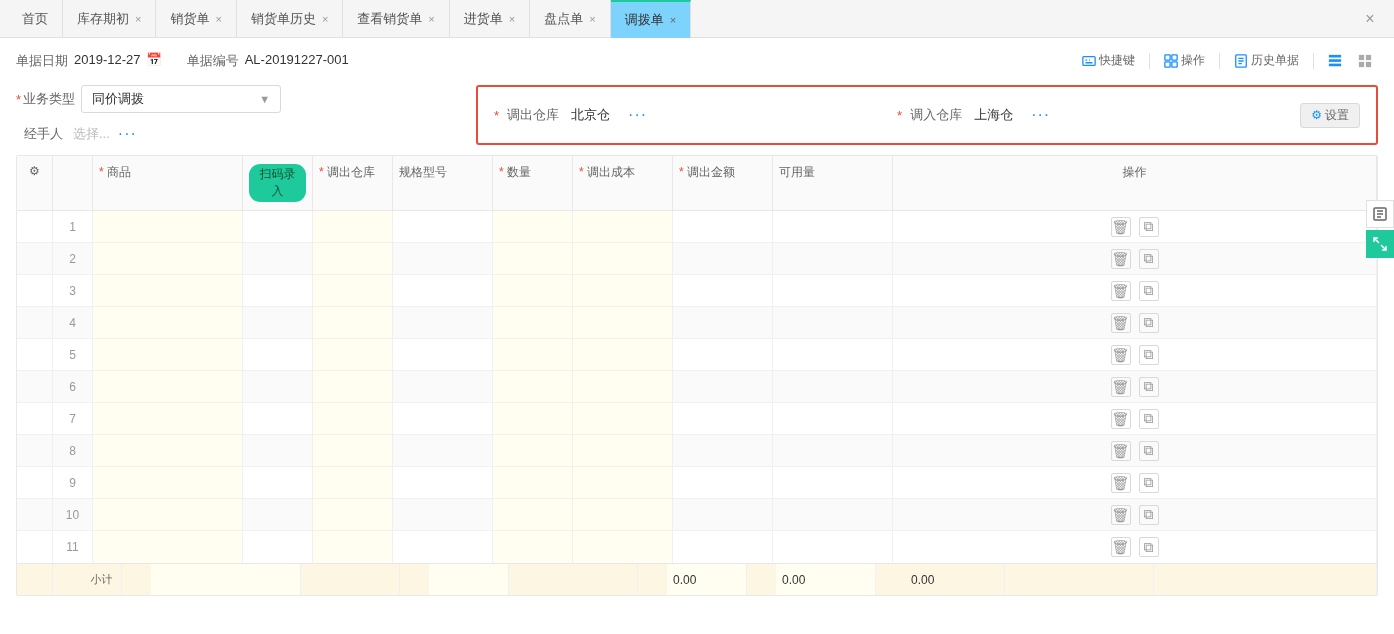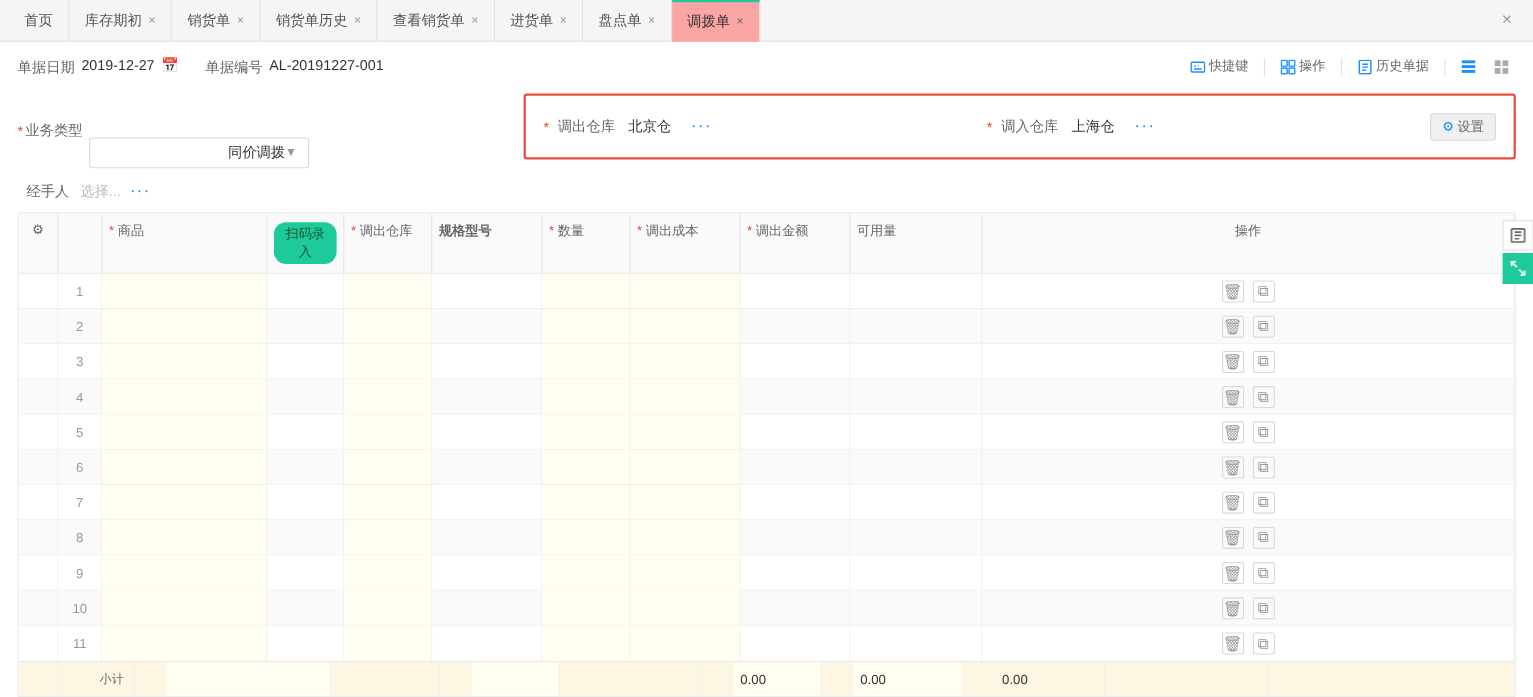--- a/index.html
+++ b/index.html
@@ -6,21 +6,21 @@
     body { font-family: 'Microsoft YaHei', Arial, sans-serif; font-size: 13px; color: #333; background: #fff; overflow: hidden; }
 
     
     .tab-bar {
       display: flex; align-items: center; background: #f5f5f5; border-bottom: 1px solid #e0e0e0; height: 38px; padding: 0 8px; position: relative;
     }
     .tab-item {
       display: flex; align-items: center; padding: 0 14px; height: 38px; cursor: pointer; font-size: 13px; color: #555; border-right: 1px solid #e0e0e0; white-space: nowrap;
     }
     .tab-item:first-child { border-left: none; }
-    .tab-item.active { background: #fca5a5; color: #333; border-top: 2px solid #1EC99B; font-weight: 500; justify-content: center; }
+    .tab-item.active { background: #7dd3fc; color: #333; border-top: 2px solid #1EC99B; font-weight: 500; justify-content: center; }
     .tab-close { margin-left: 6px; color: #999; font-size: 11px; cursor: pointer; }
     .tab-item.active .tab-close { color: #666; }
     .window-close { margin-left: auto; width: 32px; height: 38px; display: flex; align-items: center; justify-content: center; cursor: pointer; font-size: 16px; color: #999; }
 
     
     .content { padding: 12px 16px; }
 
     
     .header-row { display: flex; align-items: center; margin-bottom: 14px; }
     .field-group { display: flex; align-items: flex-start; margin-right: 24px; }
@@ -37,37 +37,37 @@
       flex: 1; border: 2px solid #e74c3c; border-radius: 3px; padding: 12px 16px; display: flex; align-items: center; justify-content: space-between; min-height: 60px; position: relative;
     }
     .form-field { display: flex; align-items: center; gap: 6px; }
     .required-star { color: #e74c3c; margin-right: 2px; }
     .field-text { color: #333; }
     .dots-btn { color: #1890ff; cursor: pointer; font-size: 16px; letter-spacing: 1px; }
     .settings-btn { background: #f0f0f0; border: 1px solid #d9d9d9; border-radius: 3px; padding: 3px 10px; color: #666; cursor: pointer; font-size: 12px; display: flex; align-items: center; gap: 3px; }
     .settings-btn .gear { color: #1890ff; }
 
     .business-type-field { display: flex; align-items: center; margin-bottom: 12px; }
-    .select-wrapper { display: flex; align-items: center; border: 1px solid #d9d9d9; border-radius: 3px; padding: 4px 10px; min-width: 200px; cursor: pointer; background: #fff; justify-content: flex-end; margin-top: 40px; }
+    .select-wrapper { display: flex; align-items: center; border: 1px solid #d9d9d9; border-radius: 3px; padding: 4px 10px; min-width: 200px; cursor: pointer; background: #fff; justify-content: space-between; }
     .select-value { color: #333; }
     .chevron { color: #999; font-size: 11px; }
 
     .handler-field { display: flex; align-items: flex-end; }
     .handler-placeholder { color: #bbb; margin-left: 4px; }
 
     
     .table-wrapper { border: 1px solid #e8e8e8; border-radius: 2px; overflow: hidden; }
     .table-header { display: flex; background: #fafafa; border-bottom: 1px solid #e8e8e8; }
     .table-header .th { padding: 8px 6px; font-size: 12px; color: #666; border-right: 1px solid #e8e8e8; flex-shrink: 0; }
     .th.col-index { width: 40px; text-align: center; }
     .th.col-gear { width: 36px; text-align: center; }
     .th.col-product { width: 150px; }
     .th.col-scan { width: 70px; }
     .th.col-unit { width: 80px; }
-    .th.col-spec { width: 100px; font-weight: bold; }
+    .th.col-spec { width: 100px; }
     .th.col-qty { width: 80px; }
     .th.col-cost { width: 100px; }
     .th.col-amount { width: 100px; }
     .th.col-avail { width: 120px; }
     .th.col-ops { flex: 1; text-align: center; }
 
     .scan-btn { background: #1EC99B; color: #14532d; border: none; border-radius: 11px; padding: 2px 8px; font-size: 12px; cursor: pointer; }
 
     .table-body { }
     .table-row { display: flex; border-bottom: 1px solid #f0f0f0; height: 32px; }

